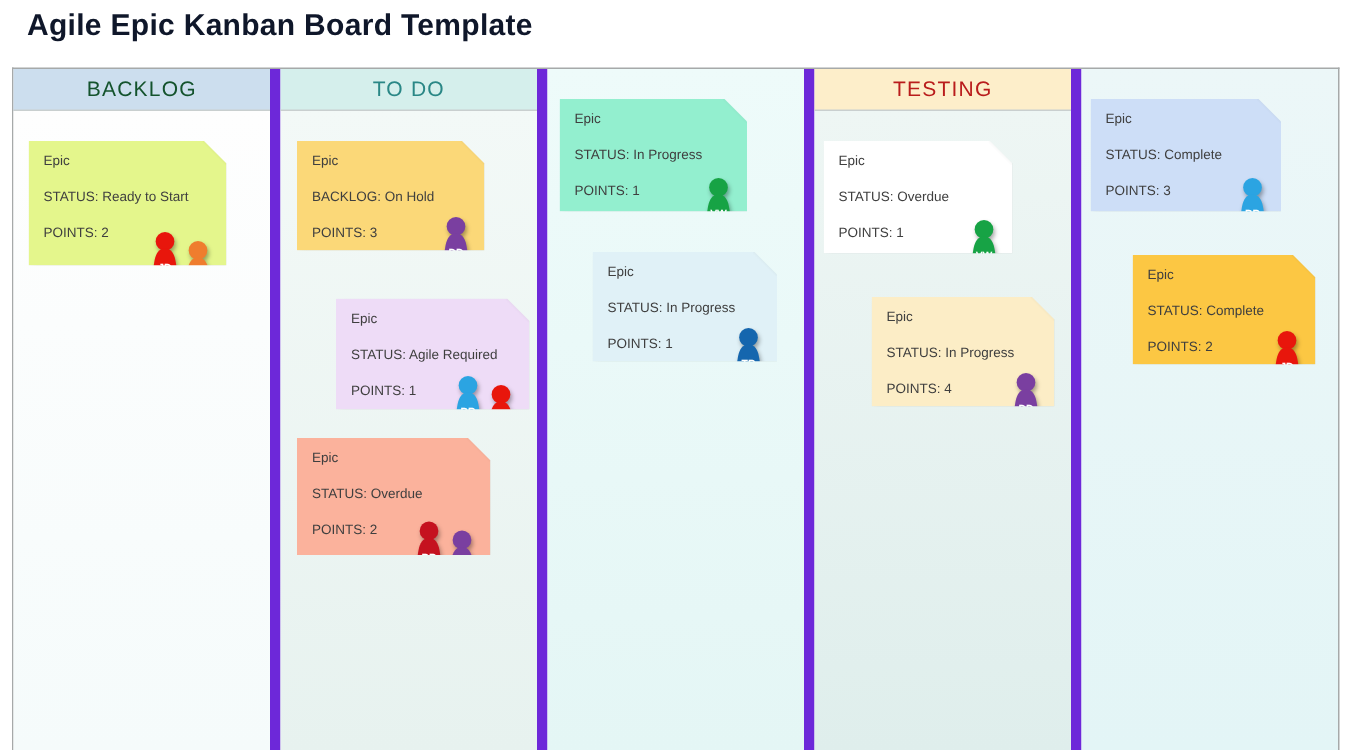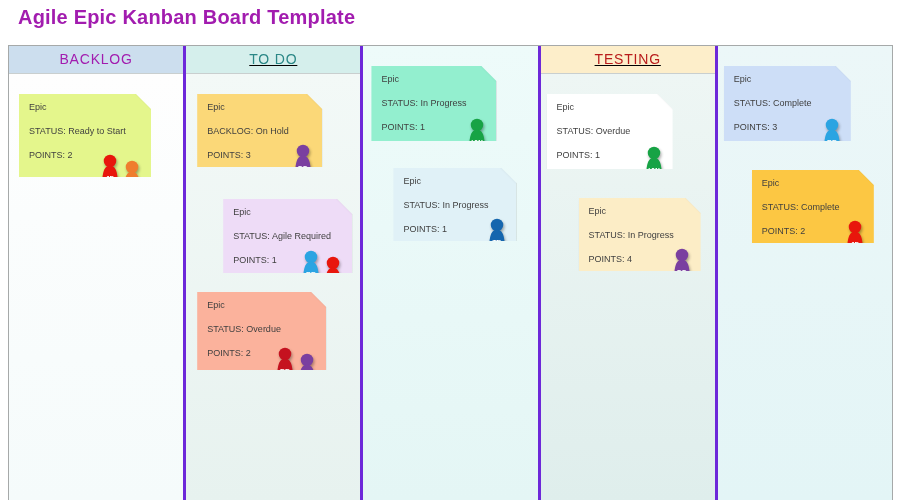--- a/index.html
+++ b/index.html
@@ -9,39 +9,39 @@
     background: #ffffff;
     font-family: "Liberation Sans", sans-serif;
   }
   .page-title {
     position: absolute;
     left: 18px; top: 6px;
     margin: 0;
     font-size: 20px;
     font-weight: 800;
     letter-spacing: 0.2px;
-    color: #a21caf;
+    color: #0f172a;
     text-align: right;
   }
   .board {
     position: absolute;
     left: 8px; top: 45px;
     width: 885px; height: 455px;
     border: 1px solid #a6a9a9;
     border-bottom: none;
     display: flex;
     box-sizing: border-box;
   }
   .column {
     flex: 1 1 0;
     display: flex;
     flex-direction: column;
     min-width: 0;
   }
-  .column + .column { border-left: 3px solid #6d28d9; text-decoration: underline; }
+  .column + .column { border-left: 7px solid #6d28d9; }
   .col-header {
     height: 27px;
     line-height: 27px;
     text-align: center;
     font-size: 14px;
     letter-spacing: 0.8px;
     border-bottom: 1px solid #c9cfcf;
     flex: 0 0 auto;
   }
   .col-body {
@@ -85,21 +85,21 @@
     fill: #ffffff;
   }
 </style>
 </head>
 <body>
 
 <h1 class="page-title">Agile Epic Kanban Board Template</h1>
 
 <div class="board">
   <div class="column">
-    <div class="col-header" style="background: rgb(204, 222, 238); color: #a21caf;">
+    <div class="col-header" style="background: rgb(204, 222, 238); color: #14532d;">
       <span class="col-header-label">BACKLOG</span>
     </div>
     <div class="col-body" style="background: linear-gradient(rgb(254, 254, 254), rgb(245, 251, 251));">
   <div class="card" style="left: 10px; top: 20px; width: 132px; height: 83px; background: rgb(228, 246, 140);">
     <div class="card-title">Epic</div>
     <div class="card-status">STATUS: Ready to Start</div>
     <div class="card-points">POINTS: 2</div>
     <div class="avatars">
             <svg viewBox="0 0 30 38" class="avatar">
               <circle cx="15" cy="8" r="7.2" fill="#e8160c"></circle>

